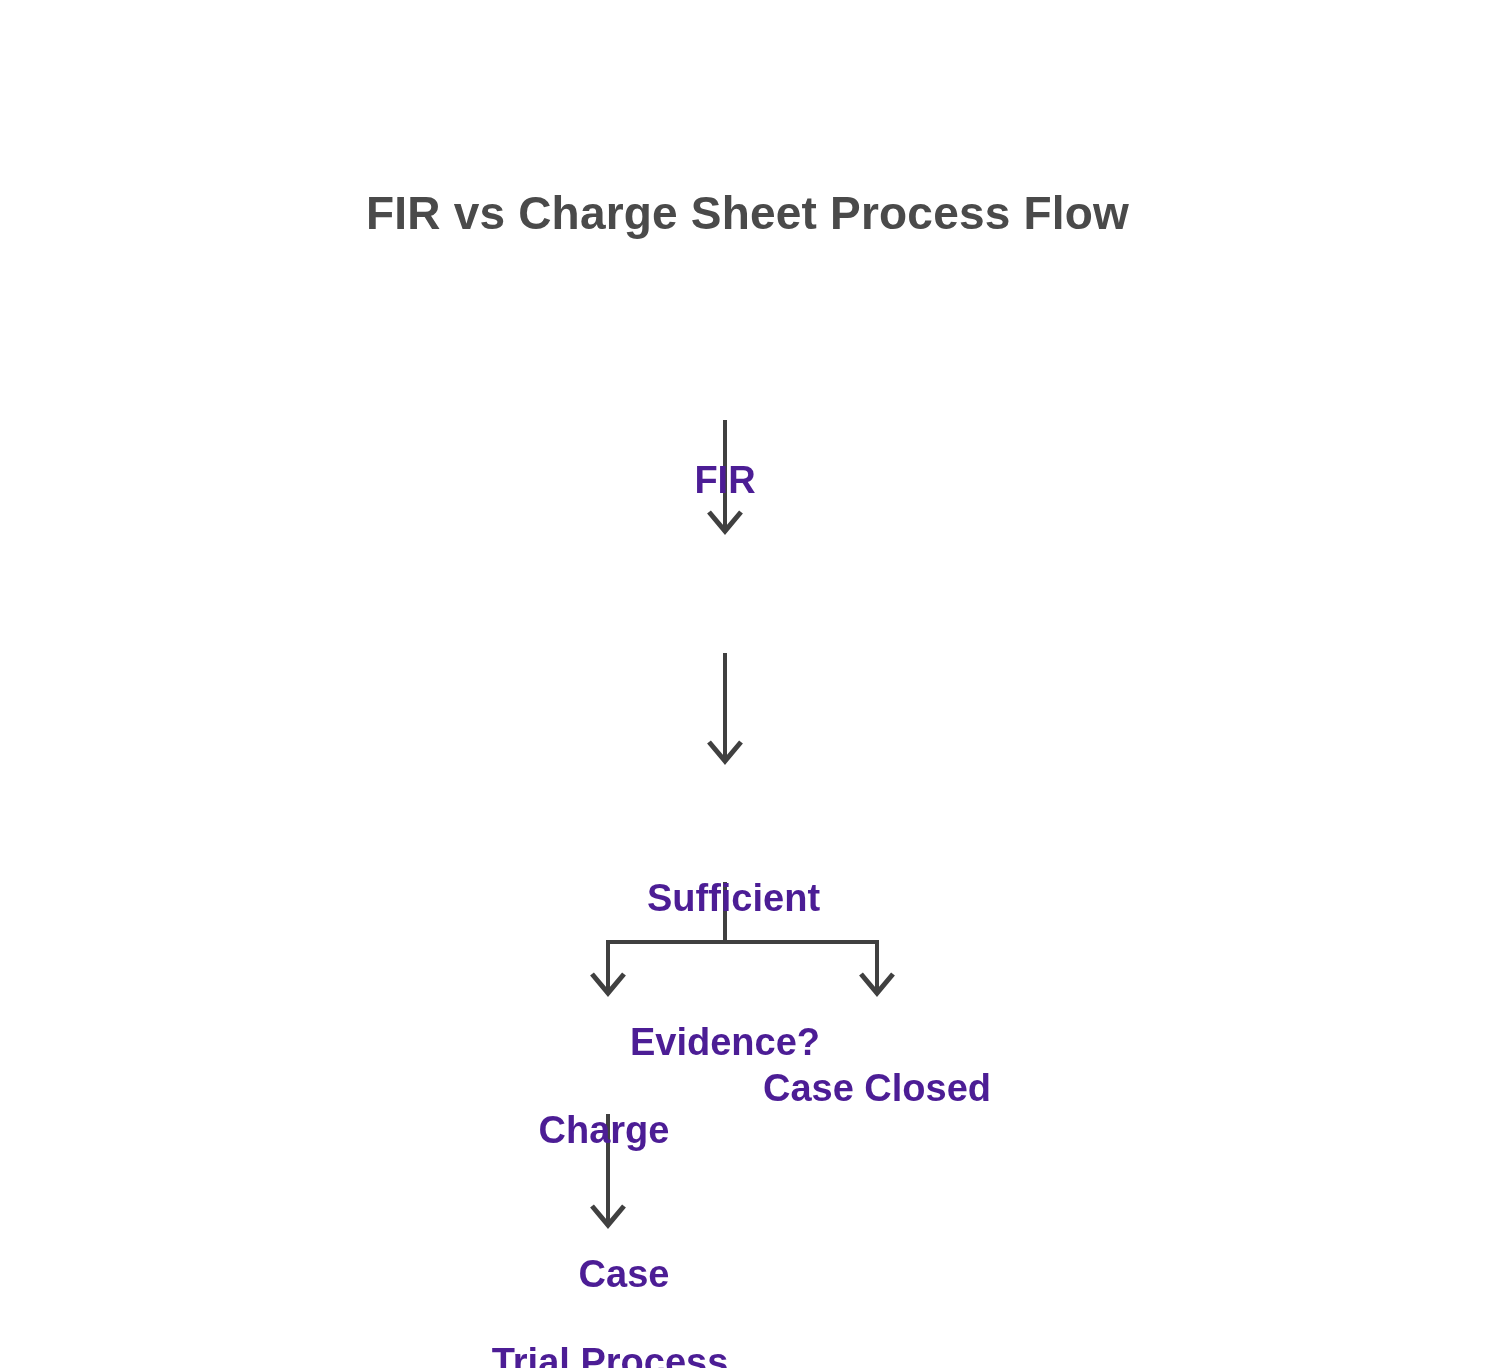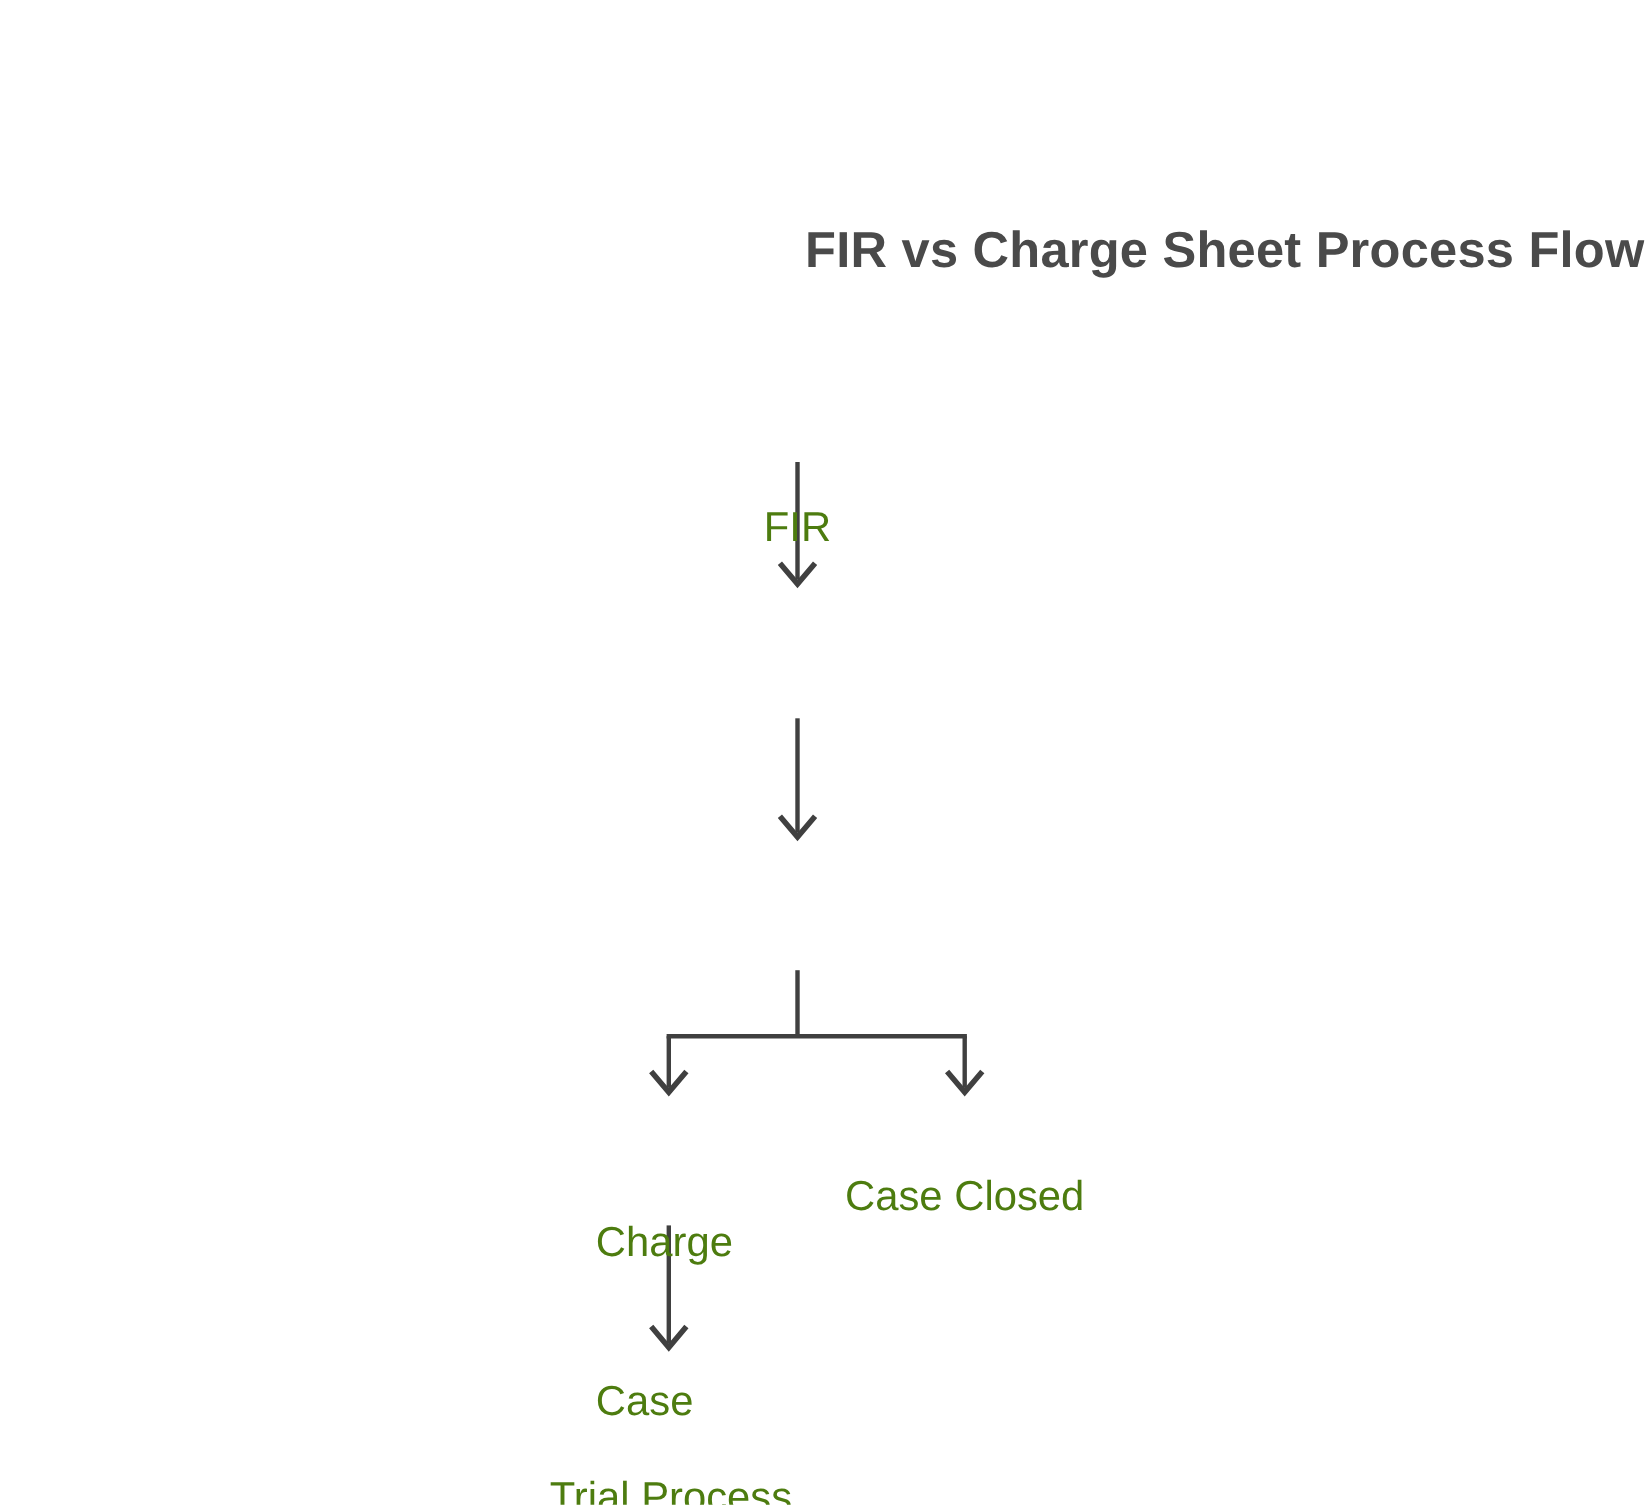--- a/index.html
+++ b/index.html
@@ -16,23 +16,23 @@
   }
   #diagram-root {
     position: relative;
     width: 1495px;
     height: 1368px;
     background: #ffffff;
   }
   .chart-title {
     position: absolute;
     left: 0;
-    top: 200px;
+    top: 186px;
     width: 1495px;
-    text-align: right;
+    text-align: center;
     font-family: "Liberation Sans", sans-serif;
     font-size: 46px;
     font-weight: bold;
     color: #4a4a4a;
     letter-spacing: 0.2px;
     white-space: nowrap;
   }
   
   .chart-title-inner {
     display: inline-block;
@@ -43,23 +43,23 @@
     left: 0;
     top: 0;
     width: 1495px;
     height: 1368px;
     display: block;
   }
   .node-label {
     position: absolute;
     font-family: "Liberation Sans", sans-serif;
     font-size: 38px;
-    font-weight: normal;
-    color: #4d7c0f;
-    text-align: left;
+    font-weight: bold;
+    color: #4c1d95;
+    text-align: right;
     line-height: 48px;
     white-space: pre;
     transform: translateX(-50%);
   }
   .node-label.two-line {
     line-height: 48px;
   }
   .edge-line {
     stroke: #404040;
     stroke-width: 4;
@@ -115,20 +115,24 @@
       <polyline class="edge-head" points="592,1206 608,1225 624,1206"></polyline>
     </g>
 
   </svg>
 
   <div class="node-label" style="left:725px; top:360px;">
     <div>FIR</div>
   </div>
 
 
+  <div class="node-label two-line" style="left:725px; top:778px;">
+    <div>Sufficient</div>
+    <div>Evidence?</div>
+  </div>
 
   <div class="node-label two-line" style="left:604px; top:1010px;">
     <div>Charge</div>
     <div>Case</div>
   </div>
 
   <div class="node-label" style="left:877px; top:968px;">
     <div>Case Closed</div>
   </div>
 

